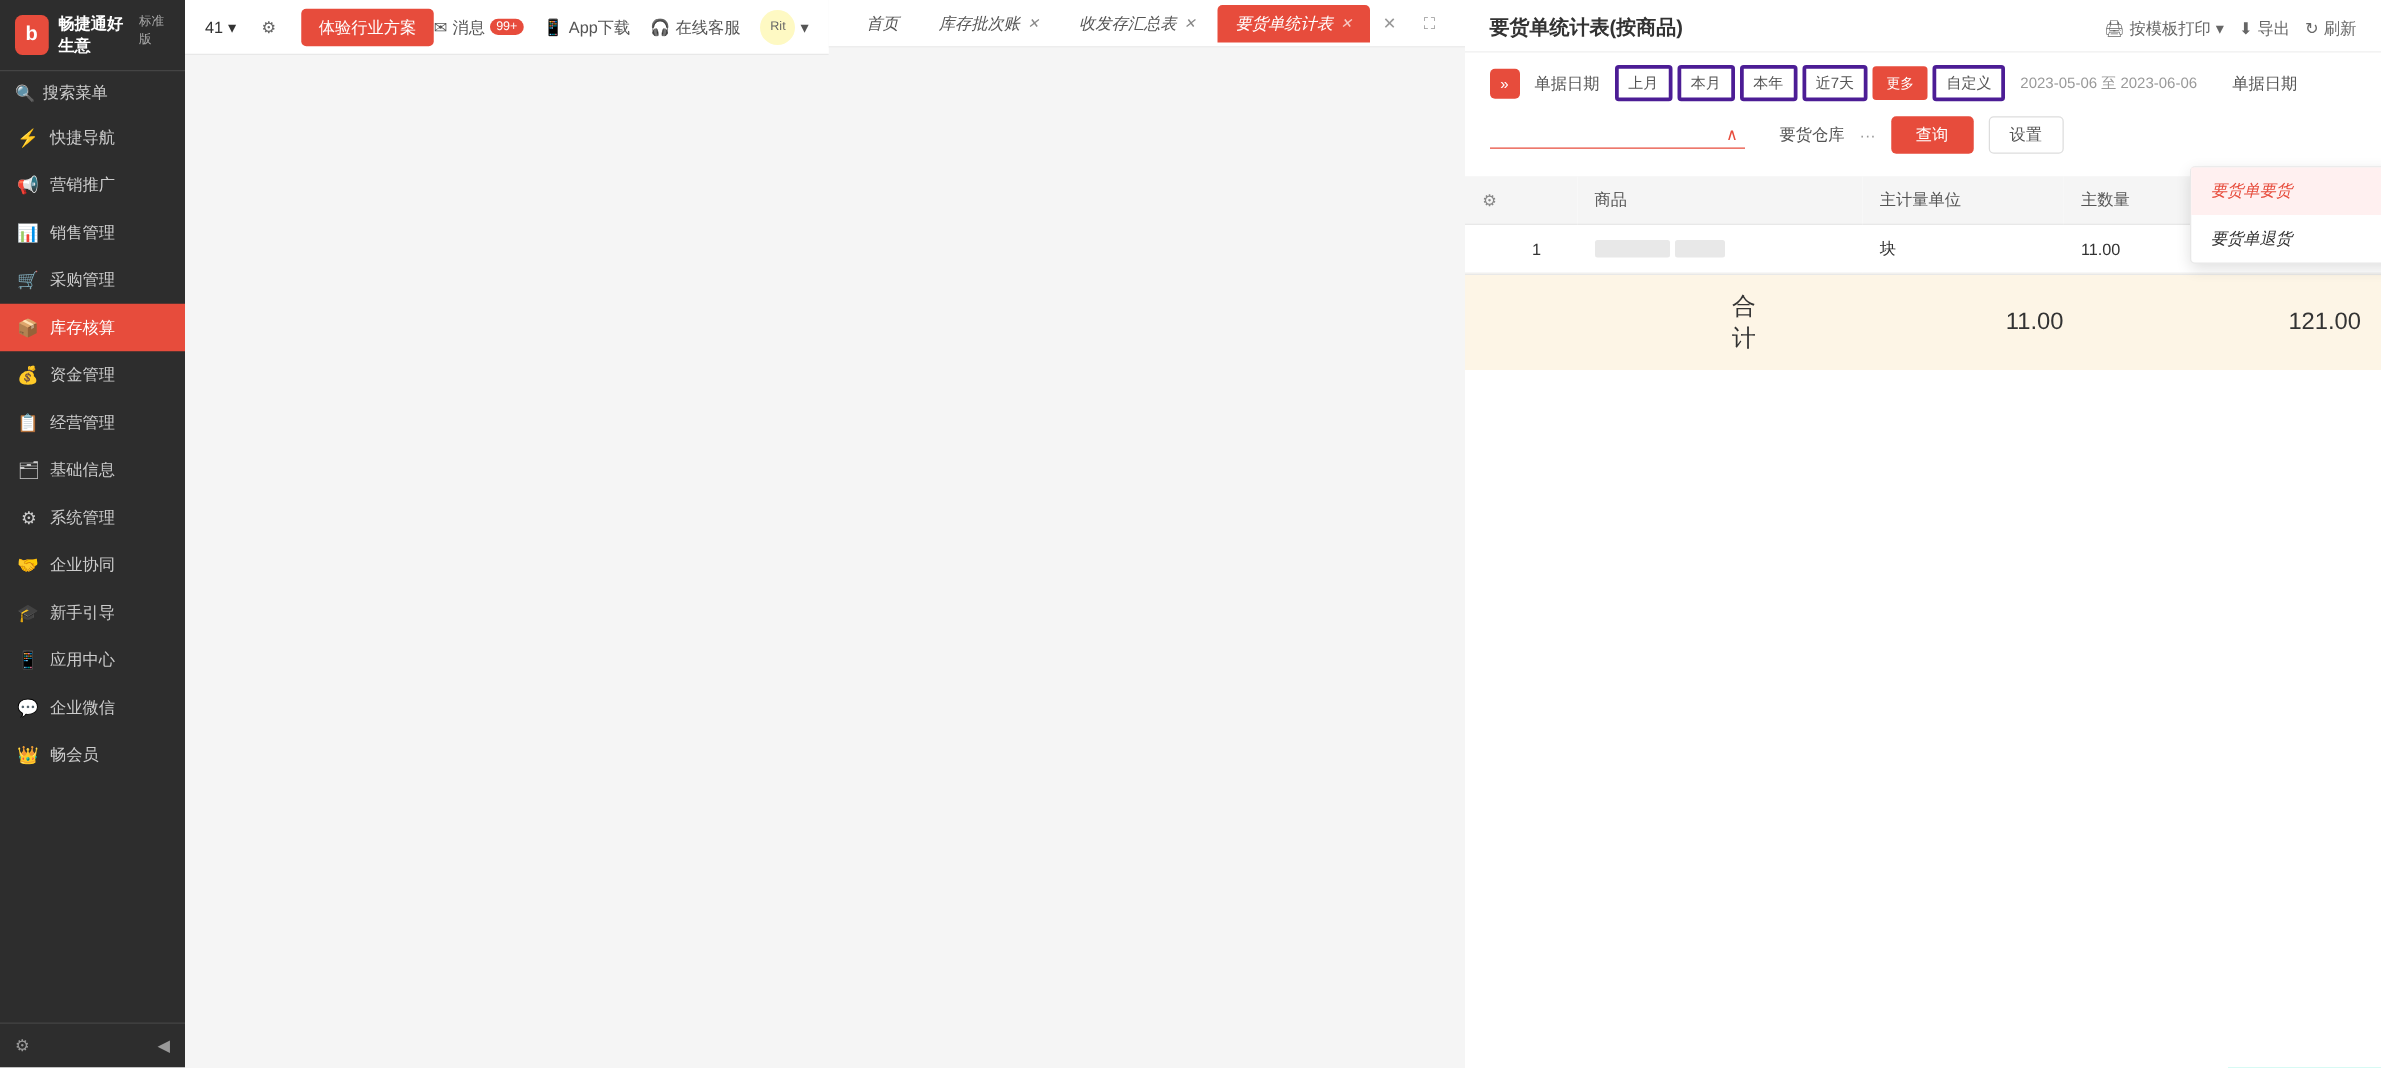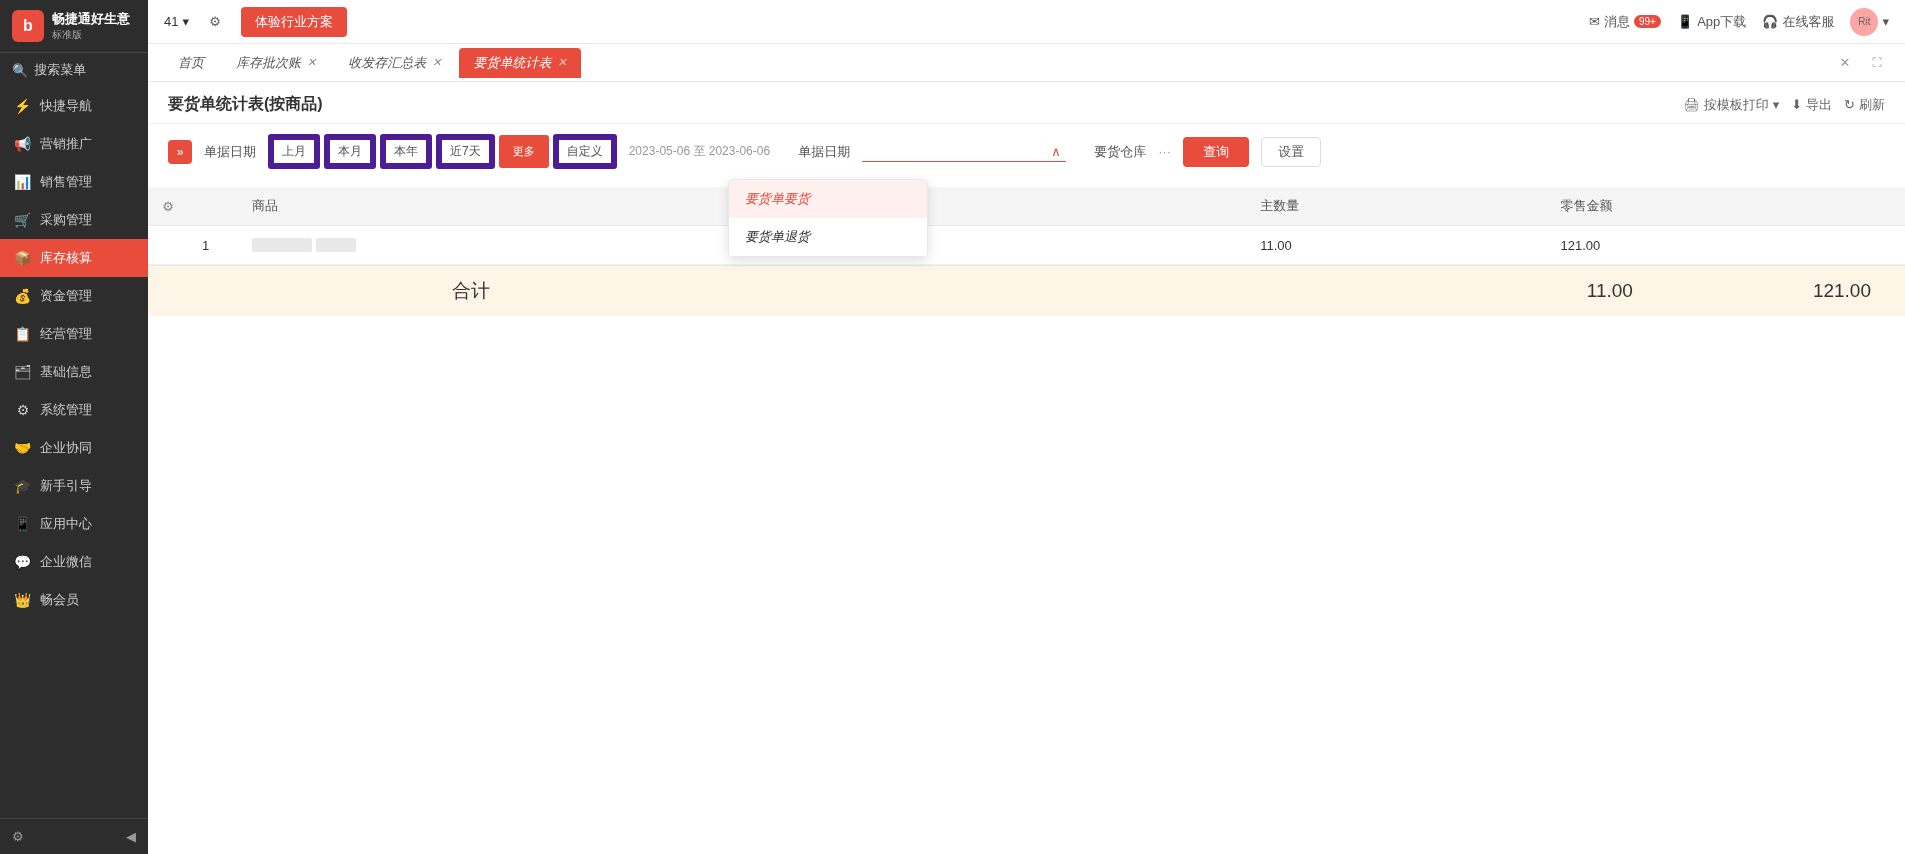--- a/index.html
+++ b/index.html
@@ -23,21 +23,21 @@
       gap: 8px;
     }
     .sidebar-logo-icon {
       width: 32px;
       height: 32px;
       background: #e74c3c;
       border-radius: 6px;
       display: flex; align-items: center; justify-content: center;
       color: white; font-weight: bold; font-size: 16px;
     }
-    .sidebar-logo-text { display: flex; flex-direction: column; }
+    .sidebar-logo-text { display: flex; flex-direction: row; }
     .sidebar-logo-text .title { color: #fff; font-size: 13px; font-weight: bold; }
     .sidebar-logo-text .subtitle { color: #aaa; font-size: 10px; }
     .sidebar-search {
       display: flex;
       align-items: center;
       padding: 8px 12px;
       gap: 6px;
       cursor: pointer;
       color: #ccc;
       font-size: 13px;
@@ -59,21 +59,21 @@
       align-items: center;
       justify-content: space-between;
       padding: 10px 12px;
       border-top: 1px solid #444;
     }
 
     
     .main {
       flex: 1;
       display: flex;
-      flex-direction: column;
+      flex-direction: row;
       overflow: hidden;
       justify-content: center;
     }
 
     
     .topbar {
       background: #fff;
       height: 44px;
       display: flex;
       align-items: center;
@@ -234,21 +234,21 @@
       cursor: pointer; font-size: 12px;
     }
     .filter-label {
       color: #555; font-size: 13px;
     }
     .filter-date-btns {
       display: flex; gap: 4px; align-items: center;
     }
     .date-btn {
       padding: 3px 8px;
-      border: 6px solid #4c1d95;
+      border: 3px solid #4c1d95;
       border-radius: 3px;
       cursor: pointer;
       font-size: 12px;
       color: #555;
       background: #fff;
     }
     .date-btn.more {
       background: #e74c3c; color: white; border-color: #e74c3c;
       font-size: 11px;
     }
@@ -470,21 +470,21 @@
       </div>
       <div class="topbar-right-item">
         <span>📱</span>
         <span>App下载</span>
       </div>
       <div class="topbar-right-item">
         <span>🎧</span>
         <span>在线客服</span>
       </div>
       <div class="topbar-right-item">
-        <div class="avatar" style="background:#fca5a5;display:flex;align-items:center;justify-content:center;font-size:10px;color:#666;">
+        <div class="avatar" style="background:#fef9c3;display:flex;align-items:center;justify-content:center;font-size:10px;color:#666;">
           <span>Rit</span>
         </div>
         <span>▾</span>
       </div>
     </div>
   </div>
 
   <div class="tabs-bar">
     <div class="tab home">
       <span>首页</span>

